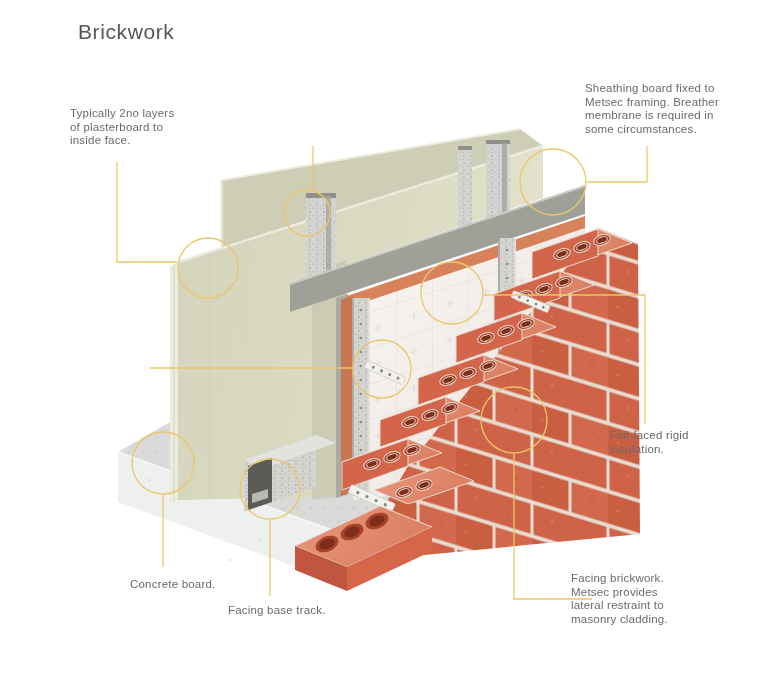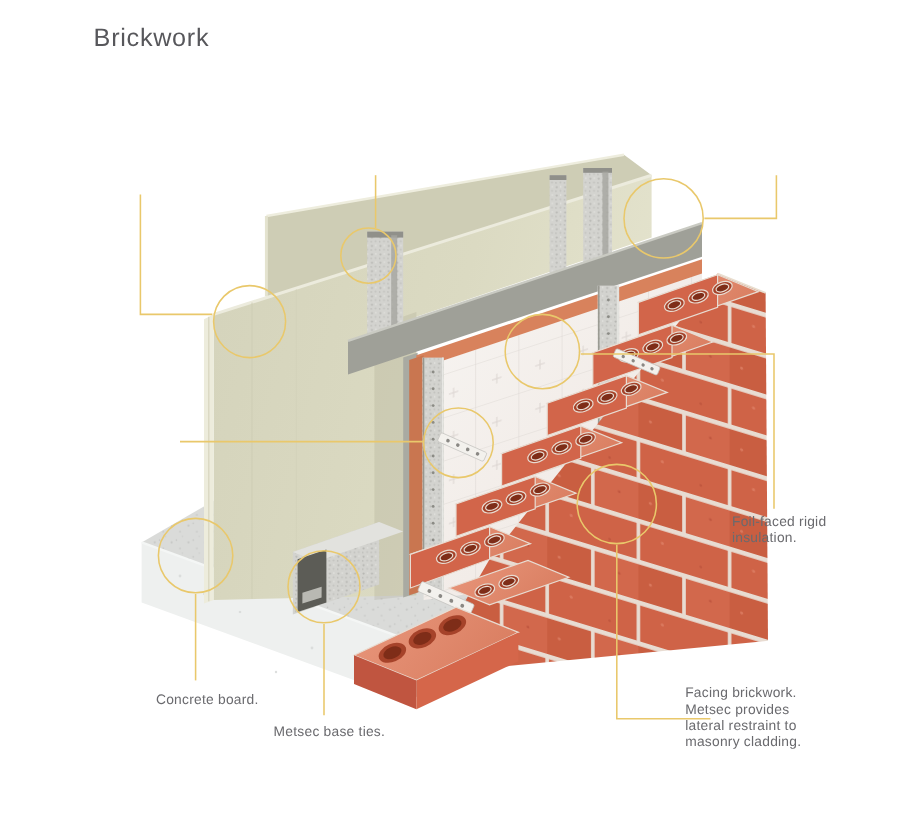--- a/index.html
+++ b/index.html
@@ -292,22 +292,29 @@
     <circle cx="163" cy="463" r="31"></circle>
     <path d="M270,520 V596"></path>
     <circle cx="270" cy="489" r="30"></circle>
     <path d="M514,454 V599 H592"></path>
     <circle cx="514" cy="420" r="33"></circle>
   </g>
 </svg>
 
 <h1 class="page-title">Brickwork</h1>
 
+<div class="lbl" id="lbl-plasterboard">Typically 2no layers
+of plasterboard to
+inside face.</div>
+<div class="lbl" id="lbl-sheathing">Sheathing board fixed to
+Metsec framing. Breather
+membrane is required in
+some circumstances.</div>
 <div class="lbl" id="lbl-foil">Foil-faced rigid
 insulation.</div>
 <div class="lbl" id="lbl-concrete">Concrete board.</div>
-<div class="lbl" id="lbl-basetrack">Metsec base ties.</div>
+<div class="lbl" id="lbl-basetrack">Facing base track.</div>
 <div class="lbl" id="lbl-facing">Facing brickwork.
 Metsec provides
 lateral restraint to
 masonry cladding.</div>
 
 </div>
 
 </body></html>

